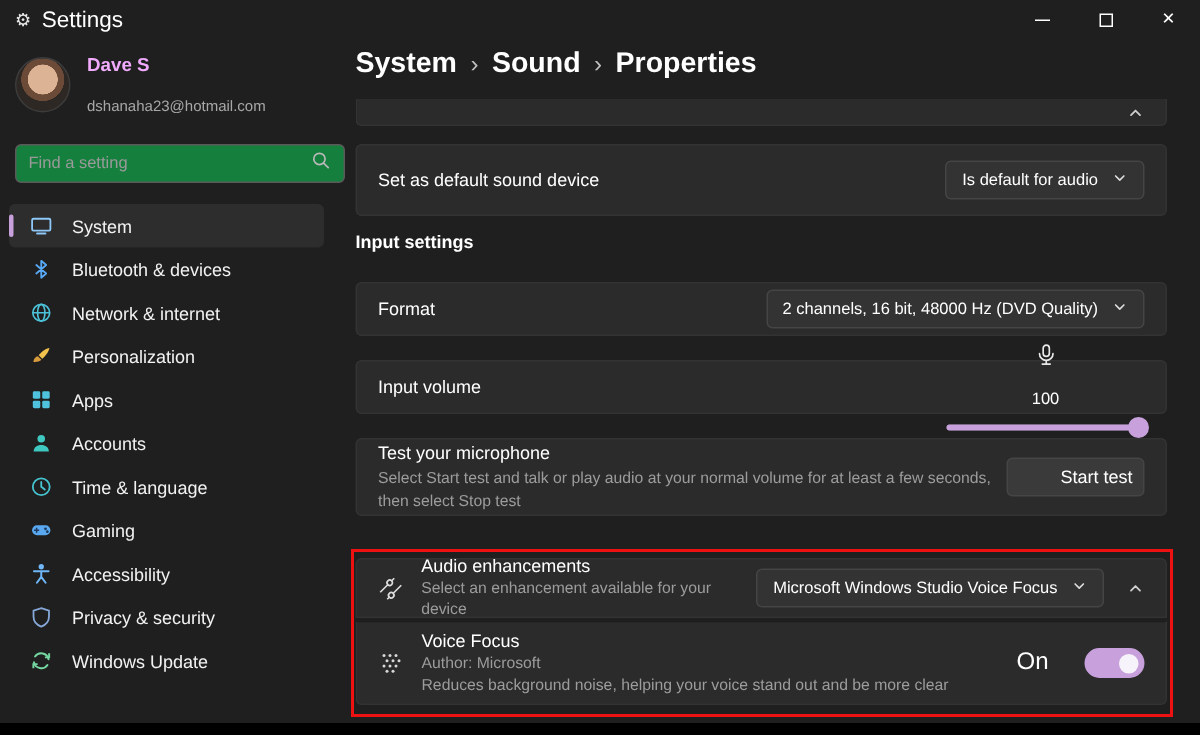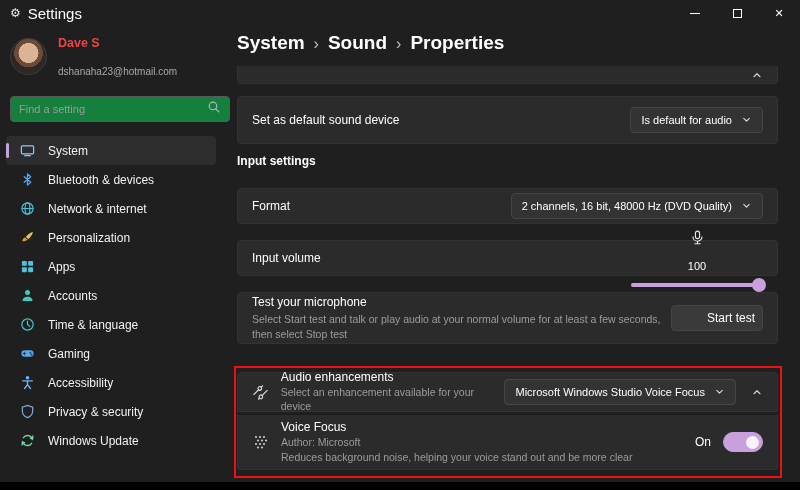--- a/index.html
+++ b/index.html
@@ -22,21 +22,21 @@
   .glyph-min{display:block;width:10px;height:1px;background:#fff;}
   .glyph-max{display:block;width:9px;height:9px;border:1px solid #fff;}
   .glyph-close{font-size:11px;color:#fff;line-height:1;}
 
   
   .sidebar{position:absolute;top:26px;left:0;width:222px;bottom:0;}
   .profile{position:absolute;top:10px;left:10px;display:flex;align-items:center;gap:11px;cursor:pointer;}
   .avatar{width:37px;height:37px;border-radius:50%;
     background:radial-gradient(circle at 50% 40%, #dcb394 0 36%, #6b4a38 37% 52%, #2e2824 53% 100%);
     border:1px solid #3c3c3c;}
-  .profile-name{font-size:12.5px;font-weight:700;color:#ef4444;margin-bottom:16px;}
+  .profile-name{font-size:12.5px;font-weight:700;color:#f0abfc;margin-bottom:16px;}
   .profile-email{font-size:10px;color:#a8a8a8;}
   .searchbox{position:absolute;top:70px;left:10px;width:220px;height:26px;background:#15803d;
     border:1px solid #5a5a5a;border-radius:4px;display:flex;align-items:center;padding:0 8px;}
   .search-input{flex:1;background:transparent;border:none;outline:none;color:#dcdcdc;font-size:11px;font-family:inherit;}
   .search-input::placeholder{color:#9a9a9a;}
   .nav{position:absolute;top:110px;left:6px;right:6px;}
   .nav-item{position:relative;height:29px;display:flex;align-items:center;gap:13px;padding-left:14px;
     border-radius:4px;color:#f2f2f2;font-size:12px;cursor:pointer;}
   .nav-item.selected{background:#2d2d2d;}
   .accent-pill{display:none;position:absolute;left:0;top:7px;bottom:7px;width:3px;border-radius:2px;background:var(--accent);}
@@ -76,21 +76,21 @@
   .slider-fill{position:absolute;left:0;top:0;height:4px;background:var(--accent);border-radius:2px;}
   .slider-thumb{position:absolute;right:-3px;top:-5px;width:14px;height:14px;border-radius:50%;background:var(--accent);}
 
   .enh-icon,.vf-icon{width:18px;margin-right:11px;display:flex;align-items:center;justify-content:center;}
   .chev-btn{background:transparent;border:none;cursor:pointer;display:flex;align-items:center;margin-left:15px;}
 
   .toggle{position:relative;width:40px;height:20px;border-radius:10px;background:#3a3a3a;border:1px solid #8a8a8a;cursor:pointer;}
   .toggle .knob{position:absolute;left:3px;top:2.5px;width:13px;height:13px;border-radius:50%;background:#cfcfcf;}
   .toggle.on{background:var(--accent);border-color:var(--accent);}
   .toggle.on .knob{left:auto;right:3px;background:#f7f3fa;}
-  .toggle-label{font-size:12px;color:#fff;margin-right:12px;}
+  .toggle-label{font-size:16px;color:#fff;margin-right:24px;}
 
   .annotation{position:absolute;left:12px;top:340px;width:548px;height:112px;border:2px solid var(--annotation);
     pointer-events:none;z-index:6;}
 </style>
 </head>
 <body>
 
 <div class="screen">
   <div class="window">
 

